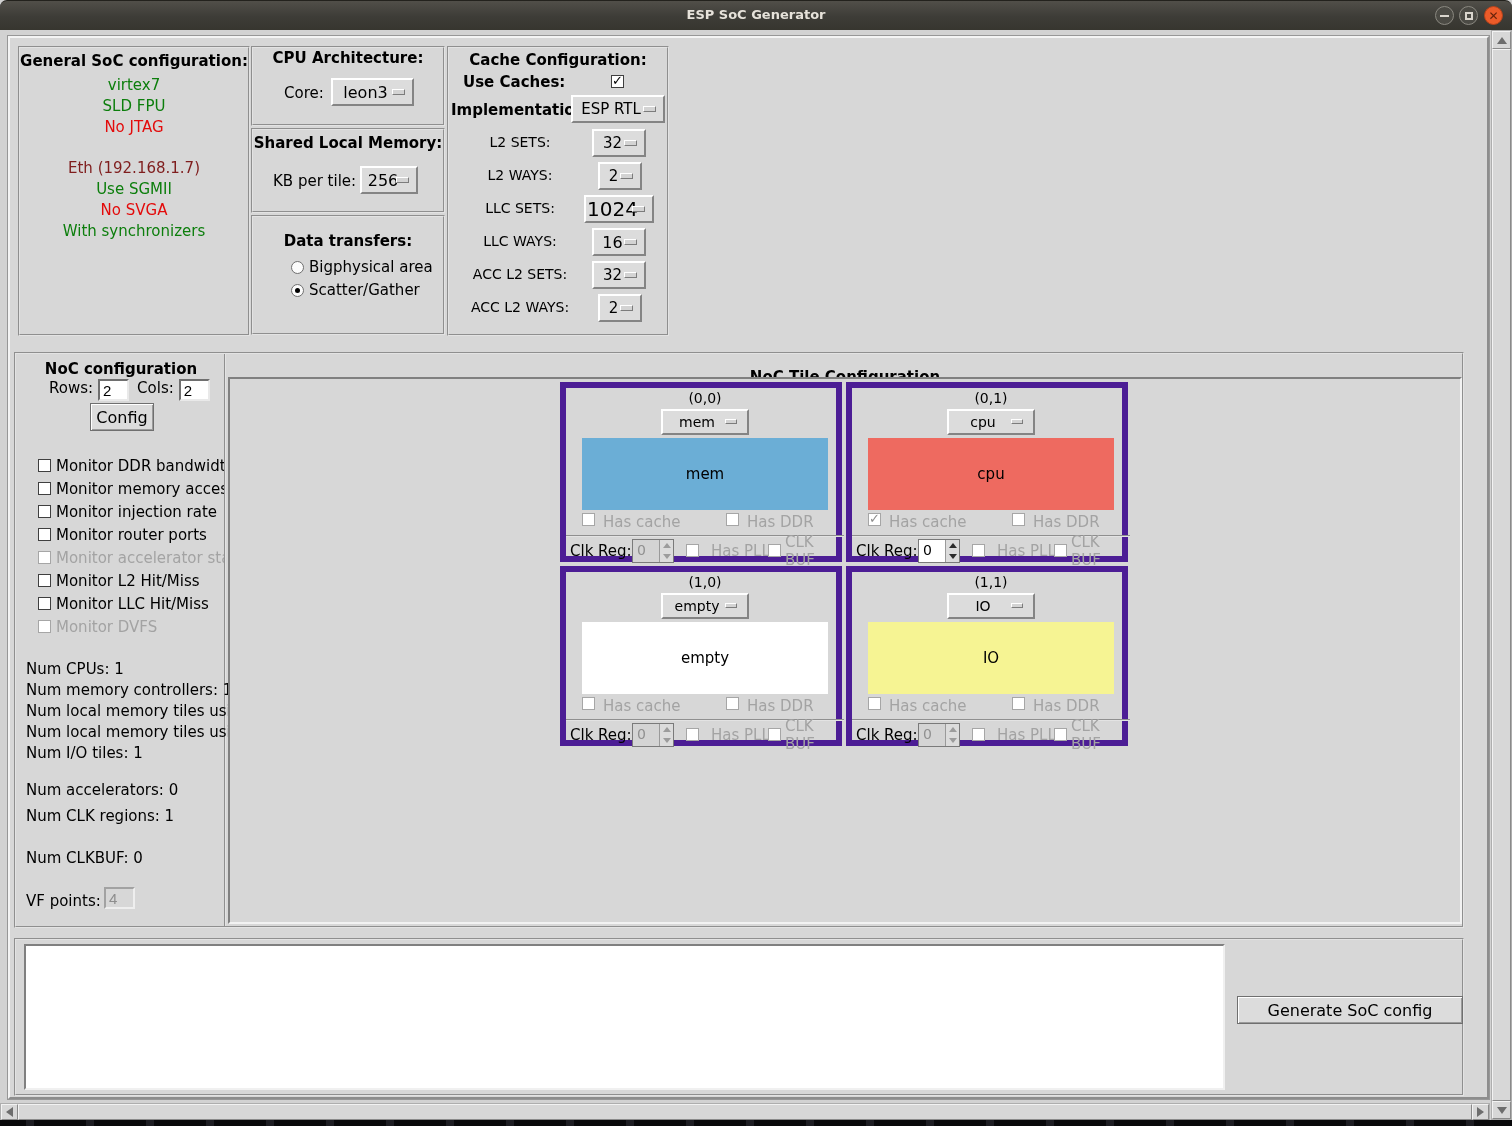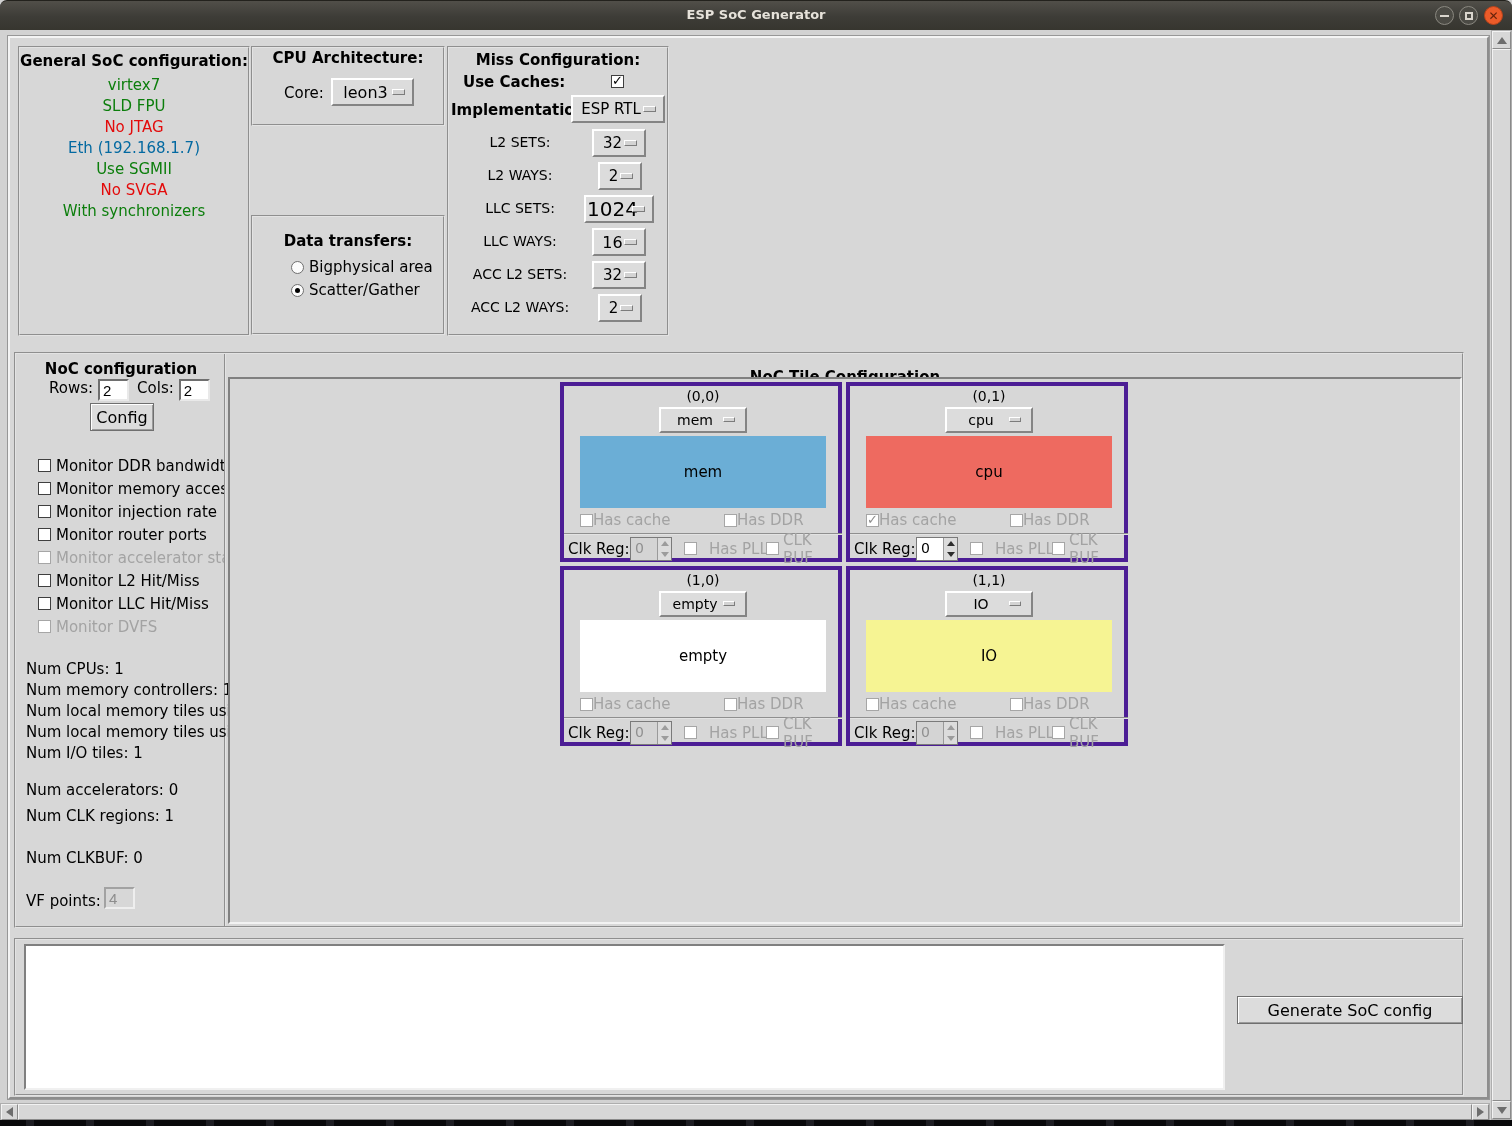--- a/index.html
+++ b/index.html
@@ -78,29 +78,29 @@
   .noc-title { position:absolute; left:0; width:210px; top:6px; text-align:center; font-weight:bold; }
   .mrow { position:absolute; left:22px; display:flex; align-items:center; gap:5px;
     height:23px; font-size:15px; white-space:nowrap; overflow:hidden; width:186px; }
   .mrow.disabled { color:#a3a3a3; }
   .stat-line { position:absolute; left:10px; font-size:15px; height:21px; line-height:21px; white-space:nowrap; }
 
   .tileconf-title { position:absolute; left:212px; top:14px; width:1234px; text-align:center; font-weight:bold; }
   .tile-area { position:absolute; left:212px; top:23px; width:1234px; height:547px;
     border:2px solid; border-color:#808080 #f2f2f2 #f2f2f2 #808080; background:#d7d7d7; }
 
-  .tile { position:absolute; width:282px; height:180px; border:4px solid #4c1d95; }
+  .tile { position:absolute; width:282px; height:180px; border:6px solid #4c1d95; }
   .tcoord { position:absolute; top:2px; left:0; width:278px; text-align:center; font-size:14px; }
   .tmenu { left:95px; top:21px; width:88px; height:26px; font-size:14px; }
   .tmenu .ind { right:10px; width:12px; height:5px; }
   .tcanvas { position:absolute; left:16px; top:50px; width:246px; height:72px;
     display:flex; align-items:center; justify-content:center; font-size:15px; }
   .tcbrow { position:absolute; left:0; top:125px; width:278px; height:17px; }
   .dlabel { color:#a3a3a3; font-size:15px; }
-  .cbpos { position:absolute; display:flex; align-items:center; gap:0; }
+  .cbpos { position:absolute; display:flex; align-items:flex-start; gap:8px; }
   .tclk { position:absolute; left:0; top:147px; width:278px; height:29px;
     border-top:2px groove #e3e3e3; display:flex; align-items:center; }
   .clklabel { position:absolute; left:4px; font-size:15px; color:#000; }
   .spin { position:absolute; left:66px; display:flex; height:24px;
     border:1px solid #7a7a7a; background:#fff; }
   .spinval { width:26px; padding:2px 0 0 4px; font-size:14px; background:#fff; color:#000; }
   .spin-arrows { width:14px; display:flex; flex-direction:column; border-left:1px solid #9a9a9a; }
   .spin-btn { flex:1; background:#dcdcdc; display:flex; align-items:center; justify-content:center; }
   .tri-up { width:0; height:0; border-left:4px solid transparent; border-right:4px solid transparent;
     border-bottom:5px solid #2c2c2c; }
@@ -158,51 +158,59 @@
 </div>
 
 <div class="main-panel">
 
   <div class="frame f-general">
     <div class="sec-title">General SoC configuration:</div>
     <div style="margin-top:5px">
       <div class="gen-item" style="color: rgb(12, 126, 12);">virtex7</div>
       <div class="gen-item" style="color: rgb(12, 126, 12);">SLD FPU</div>
       <div class="gen-item" style="color: rgb(227, 11, 11);">No JTAG</div>
-      <div class="gen-item" style="color: #0369a1;">Eth (192.168.1.7)</div>
+      <div class="gen-item" style="color: #7f1d1d; margin-top: 20px;">Eth (192.168.1.7)</div>
       <div class="gen-item" style="color: rgb(12, 126, 12);">Use SGMII</div>
       <div class="gen-item" style="color: rgb(227, 11, 11);">No SVGA</div>
       <div class="gen-item" style="color: rgb(12, 126, 12);">With synchronizers</div>
     </div>
   </div>
 
   <div class="frame f-cpu">
     <div class="sec-title">CPU Architecture:</div>
     <span style="position:absolute;left:31px;top:36px">Core:</span>
     <div class="optmenu" style="left:78px;top:30px;width:83px;height:28px">
       <span style="margin-right:14px">leon3</span>
       <span class="ind"></span>
     </div>
   </div>
 
+  <div class="frame f-slm">
+    <div class="sec-title">Shared Local Memory:</div>
+    <span style="position:absolute;left:20px;top:42px">KB per tile:</span>
+    <div class="optmenu" style="left:107px;top:36px;width:58px;height:28px">
+      <span style="margin-right:12px">256</span>
+      <span class="ind"></span>
+    </div>
+  </div>
 
   <div class="frame f-data">
     <div class="sec-title" style="padding-top:15px">Data transfers:</div>
     <div class="radio-row" style="left:38px;top:41px">
       <span class="radio"></span>
       <span>Bigphysical area</span>
     </div>
     <div class="radio-row" style="left:38px;top:64px">
       <span class="radio checked"></span>
       <span>Scatter/Gather</span>
     </div>
   </div>
 
   <div class="frame f-cache">
-    <div class="sec-title">Miss Configuration:</div>
+    <div class="sec-title">Cache Configuration:</div>
     <span style="position:absolute;left:14px;top:25px;font-weight:bold">Use Caches:</span>
     <span class="checkbox checked" style="position:absolute;left:162px;top:27px"></span>
 
     <span style="position:absolute;left:2px;top:53px;font-weight:bold">Implementation:</span>
     <div class="optmenu" style="left:122px;top:47px;width:94px;height:28px;font-size:15px">
       <span style="margin-right:14px">ESP RTL</span>
       <span class="ind"></span>
     </div>
 
     <span class="cache-label" style="top:81px">L2 SETS:</span>

